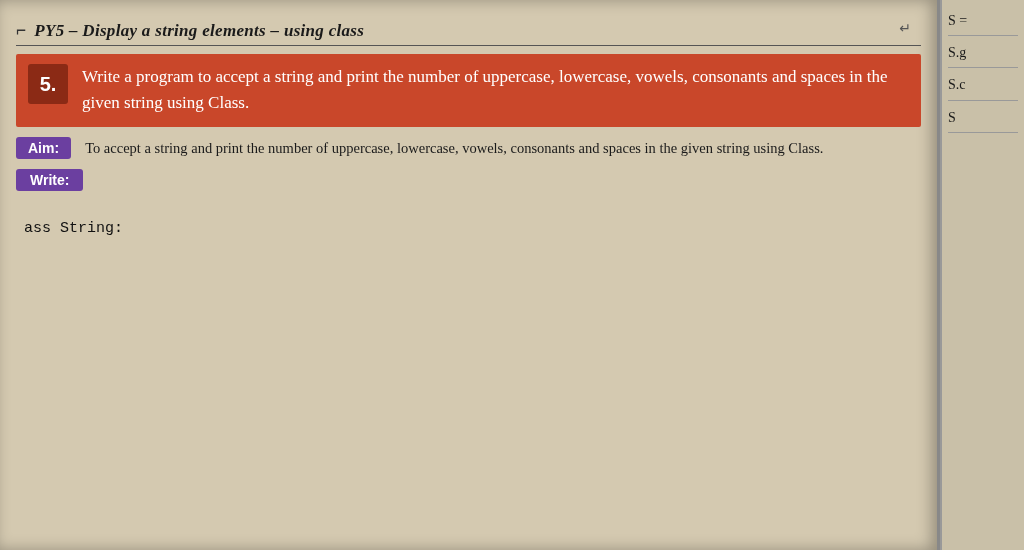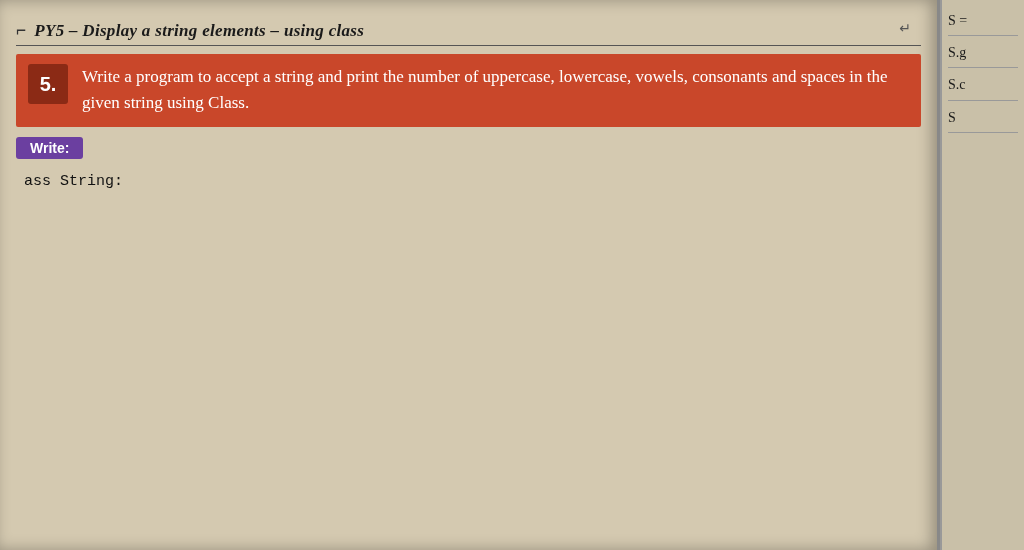--- a/index.html
+++ b/index.html
@@ -145,20 +145,21 @@
       font-family: 'Courier New', Courier, monospace;
       font-size: 15px;
       color: #111;
       line-height: 1.7;
       padding-left: 8px;
     }
 
     .code-line {
       display: block;
       white-space: pre;
+      margin-top: 15px;
     }
 
     .code-indent-1 {
       padding-left: 24px;
     }
 
     .code-indent-2 {
       padding-left: 48px;
     }
 
@@ -196,20 +197,24 @@
     <span class="title-icon">⌐</span>
     <span class="title-text">PY5 – Display a string elements – using class</span>
     <span class="title-arrow">↵</span>
   </div>
 
   <div class="question-block">
     <div class="question-number">5.</div>
     <div class="question-text">Write a program to accept a string and print the number of uppercase, lowercase, vowels, consonants and spaces in the given string using Class.</div>
   </div>
 
+  <div class="aim-block">
+    <div class="label-badge">Aim:</div>
+    <div class="aim-text">To accept a string and print the number of uppercase, lowercase, vowels, consonants and spaces in the given string using Class.</div>
+  </div>
 
   <div class="coding-block">
     <div class="coding-label">Write:</div>
     <div class="code-content">
       <span class="code-line">ass String:</span>
     </div>
   </div>
 
 </div>
 

